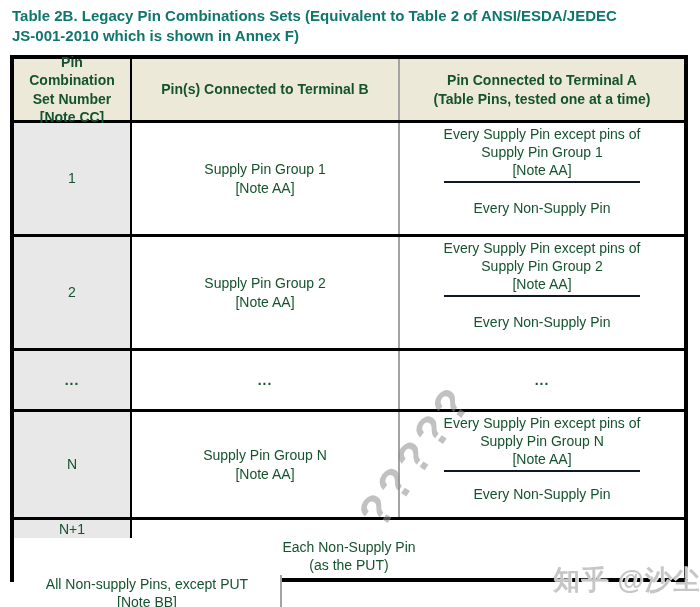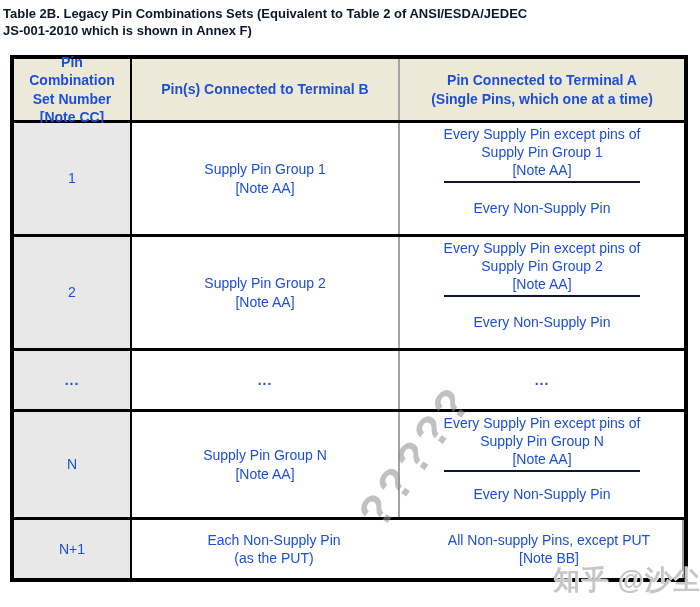--- a/index.html
+++ b/index.html
@@ -10,26 +10,26 @@
   }
   .page {
     position: relative;
     width: 700px;
     height: 607px;
     background: #ffffff;
     overflow: hidden;
   }
   .doc-title {
     position: absolute;
-    left: 3px;
+    left: 12px;
     top: 6px;
     width: 682px;
-    font-size: 13px;
-    font-weight: bold;
-    color: #0f172a;
+    font-size: 15px;
+    font-weight: bold;
+    color: #0f766e;
     line-height: 1.3;
     white-space: pre-line;
   }
   .pin-table {
     position: absolute;
     left: 10px;
     top: 55px;
     width: 678px;
     box-sizing: border-box;
     border: 4px solid #000000;
@@ -42,31 +42,31 @@
     flex: none;
     border-bottom: 3px solid #000000;
     box-sizing: border-box;
   }
   .trow:last-child { border-bottom: none; }
   .h-header { height: 64px; }
   .h-r1     { height: 114px; }
   .h-r2     { height: 114px; }
   .h-dots   { height: 61px; }
   .h-rn     { height: 108px; }
-  .h-rn1    { height: 58px; }
+  .h-rn1    { height: 58px; flex-direction: column; }
 
   .cell {
     box-sizing: border-box;
     display: flex;
     align-items: center;
     justify-content: center;
     text-align: center;
     font-size: 14px;
     line-height: 1.3;
-    color: #1d4ed8;
+    color: #14532d;
     white-space: pre-line;
   }
   .c-set {
     flex: none;
     width: 118px;
     background: #e8e8e8;
     border-right: 2px solid #000000;
   }
   .c-tb {
     flex: none;
@@ -147,21 +147,21 @@
   <div class="pin-table">
 
     <div class="trow trow-header h-header">
       <div class="cell c-set">Pin
 Combination
 Set Number
 [Note CC]</div>
       <div class="cell c-tb">Pin(s) Connected to Terminal B</div>
       <div class="cell c-ta">
         <div class="sub sub-only">Pin Connected to Terminal A
-(Single Pins, which one at a time)</div>
+(Table Pins, tested one at a time)</div>
       </div>
     </div>
 
     <div class="trow h-r1">
       <div class="cell c-set">1</div>
       <div class="cell c-tb">Supply Pin Group 1
 [Note AA]</div>
       <div class="cell c-ta">
         <div class="sub sub-top">Every Supply Pin except pins of
 Supply Pin Group 1

